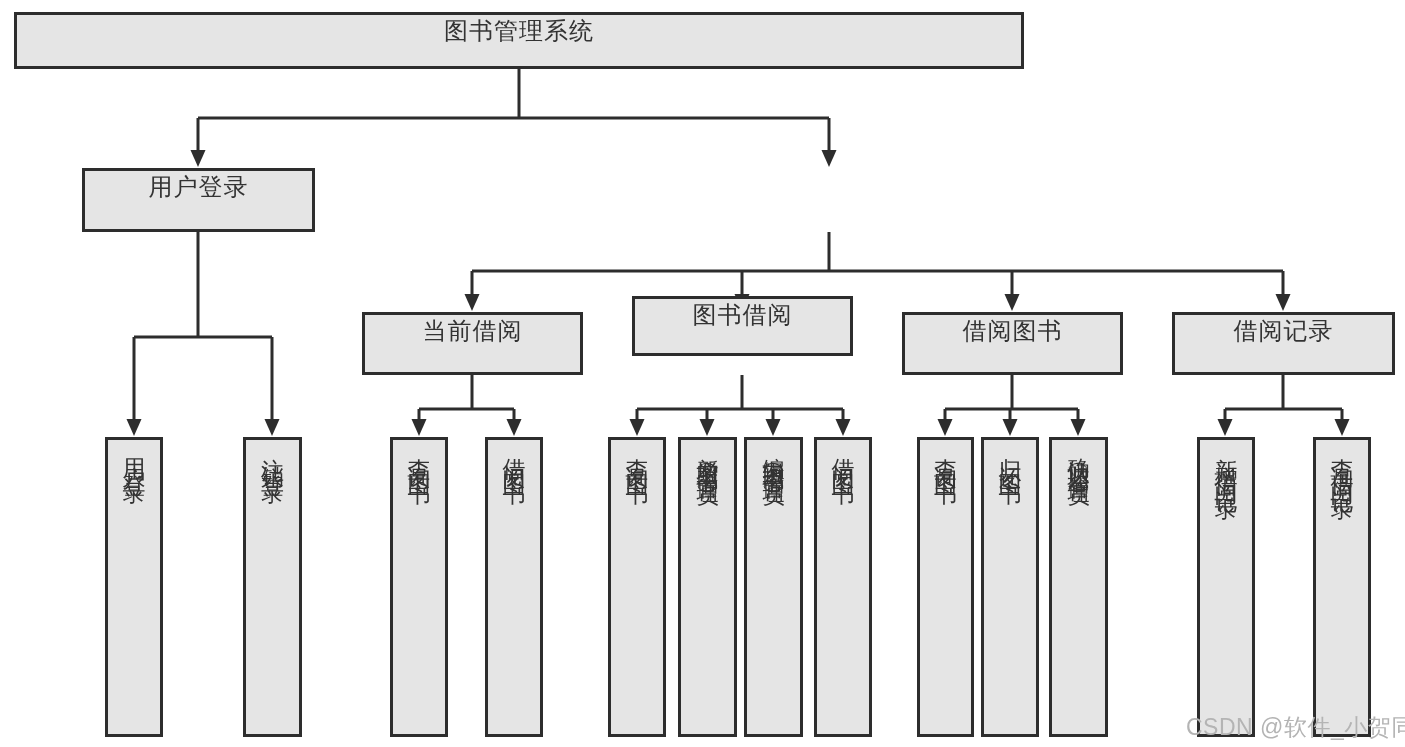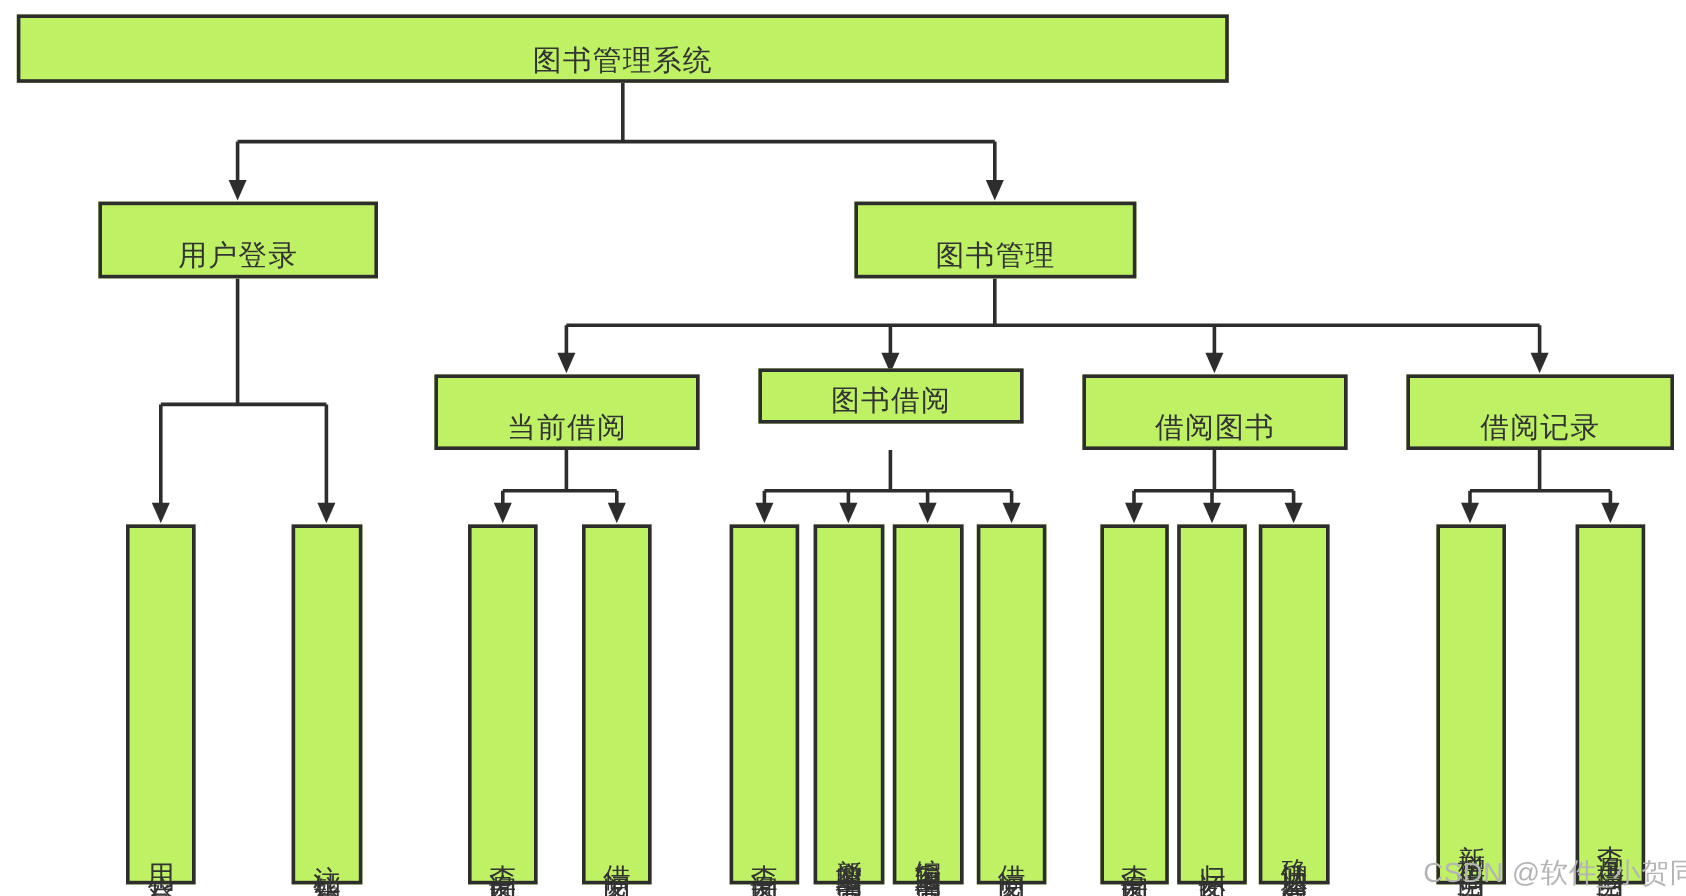--- a/index.html
+++ b/index.html
@@ -2,22 +2,22 @@
 <html><head>
 <meta charset="utf-8">
 <style>
   html,body{margin:0;padding:0;background:#ffffff;}
   #canvas{
     position:relative;width:1405px;height:747px;background:#ffffff;overflow:hidden;
     font-family:"Liberation Sans","DejaVu Sans",sans-serif;color:#333333;
   }
   #connector-layer{position:absolute;left:0;top:0;z-index:1;}
   .node{
-    position:absolute;background:#bef264;border:3px solid #2d2d2d;box-sizing:border-box;
-    display:flex;align-items:flex-end;justify-content:center;z-index:2;
+    position:absolute;background:#e5e5e5;border:3px solid #2d2d2d;box-sizing:border-box;
+    display:flex;align-items:flex-start;justify-content:center;z-index:2;
   }
   .hbox{font-size:24px;letter-spacing:1px;}
   .vbox .vtext{
     writing-mode:vertical-rl;text-orientation:mixed;
     font-size:23px;letter-spacing:8px;line-height:1;
   }
   .vbox .vtext.long{font-size:22px;letter-spacing:4px;}
   #watermark{
     position:absolute;left:1186px;top:712px;z-index:5;
     font-size:23px;color:#b4b4b4;letter-spacing:0.5px;white-space:nowrap;
@@ -64,28 +64,25 @@
     <polygon points="1334.5,419 1349.5,419 1342,436" fill="#2d2d2d"></polygon>
   </svg>
 
   <div class="node hbox" style="left:14px;top:12px;width:1010px;height:57px;">
     <span>图书管理系统</span>
   </div>
 
   <div class="node hbox" style="left:82px;top:168px;width:233px;height:64px;">
     <span>用户登录</span>
   </div>
-  <div class="node hbox" style="left:712px;top:168px;width:235px;height:64px;">
-    <span>图书管理</span>
-  </div>
 
   <div class="node hbox" style="left:362px;top:312px;width:221px;height:63px;">
     <span>当前借阅</span>
   </div>
-  <div class="node hbox" style="left:632px;top:307px;width:221px;height:46px;">
+  <div class="node hbox" style="left:632px;top:296px;width:221px;height:60px;">
     <span>图书借阅</span>
   </div>
   <div class="node hbox" style="left:902px;top:312px;width:221px;height:63px;">
     <span>借阅图书</span>
   </div>
   <div class="node hbox" style="left:1172px;top:312px;width:223px;height:63px;">
     <span>借阅记录</span>
   </div>
 
   <div class="node vbox" style="left:105px;top:437px;width:58px;height:300px;">

